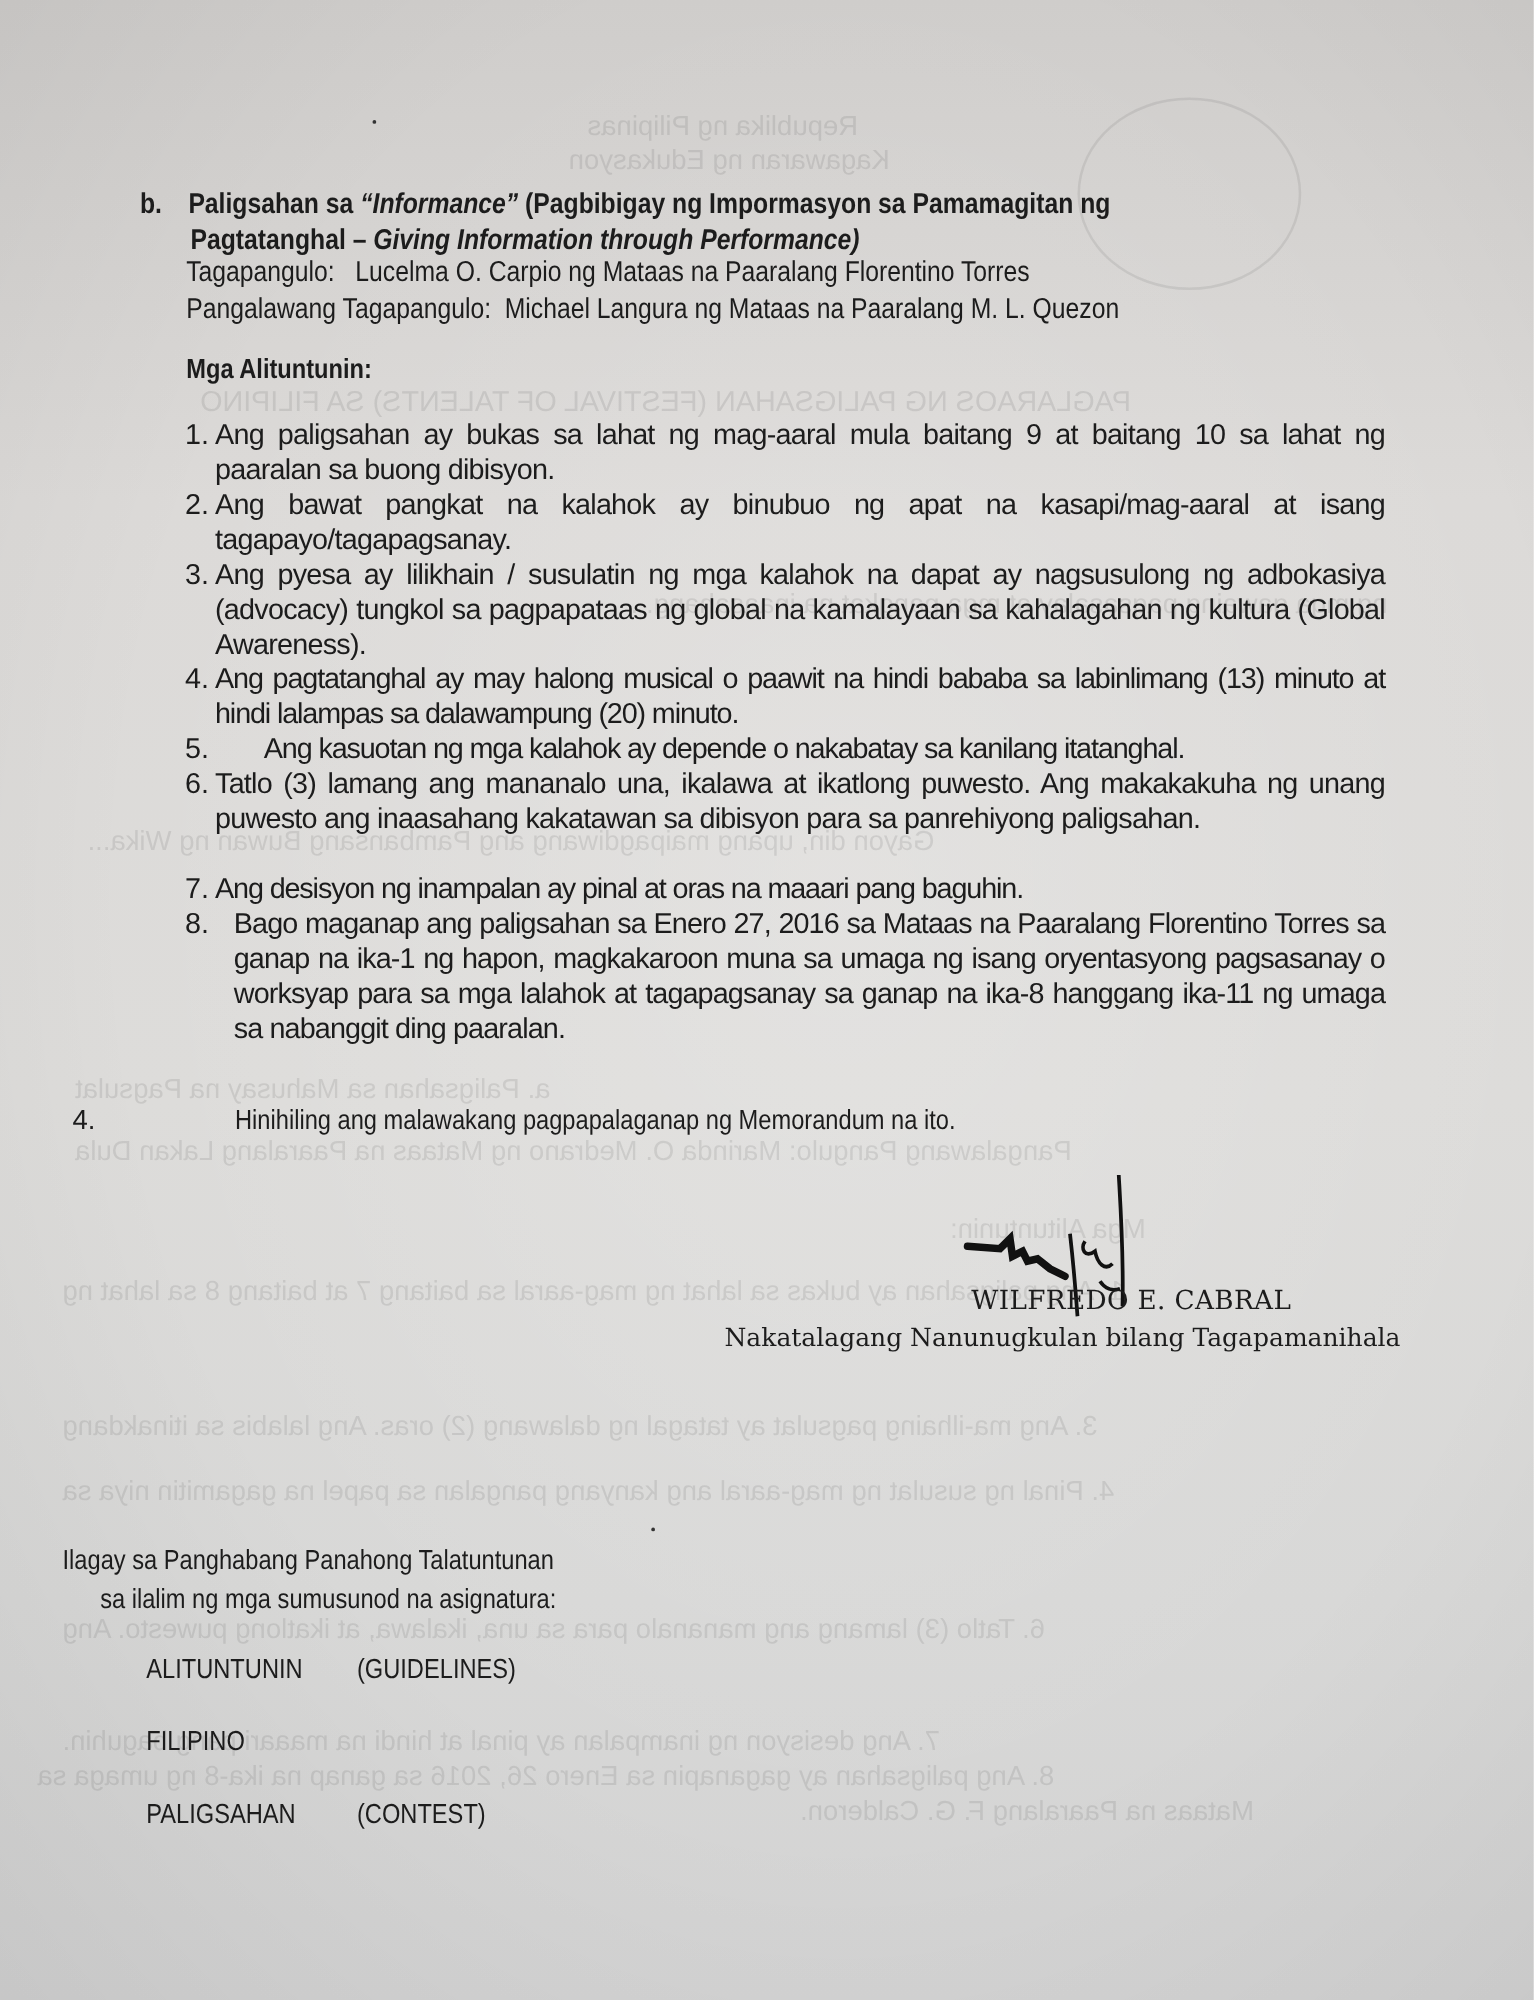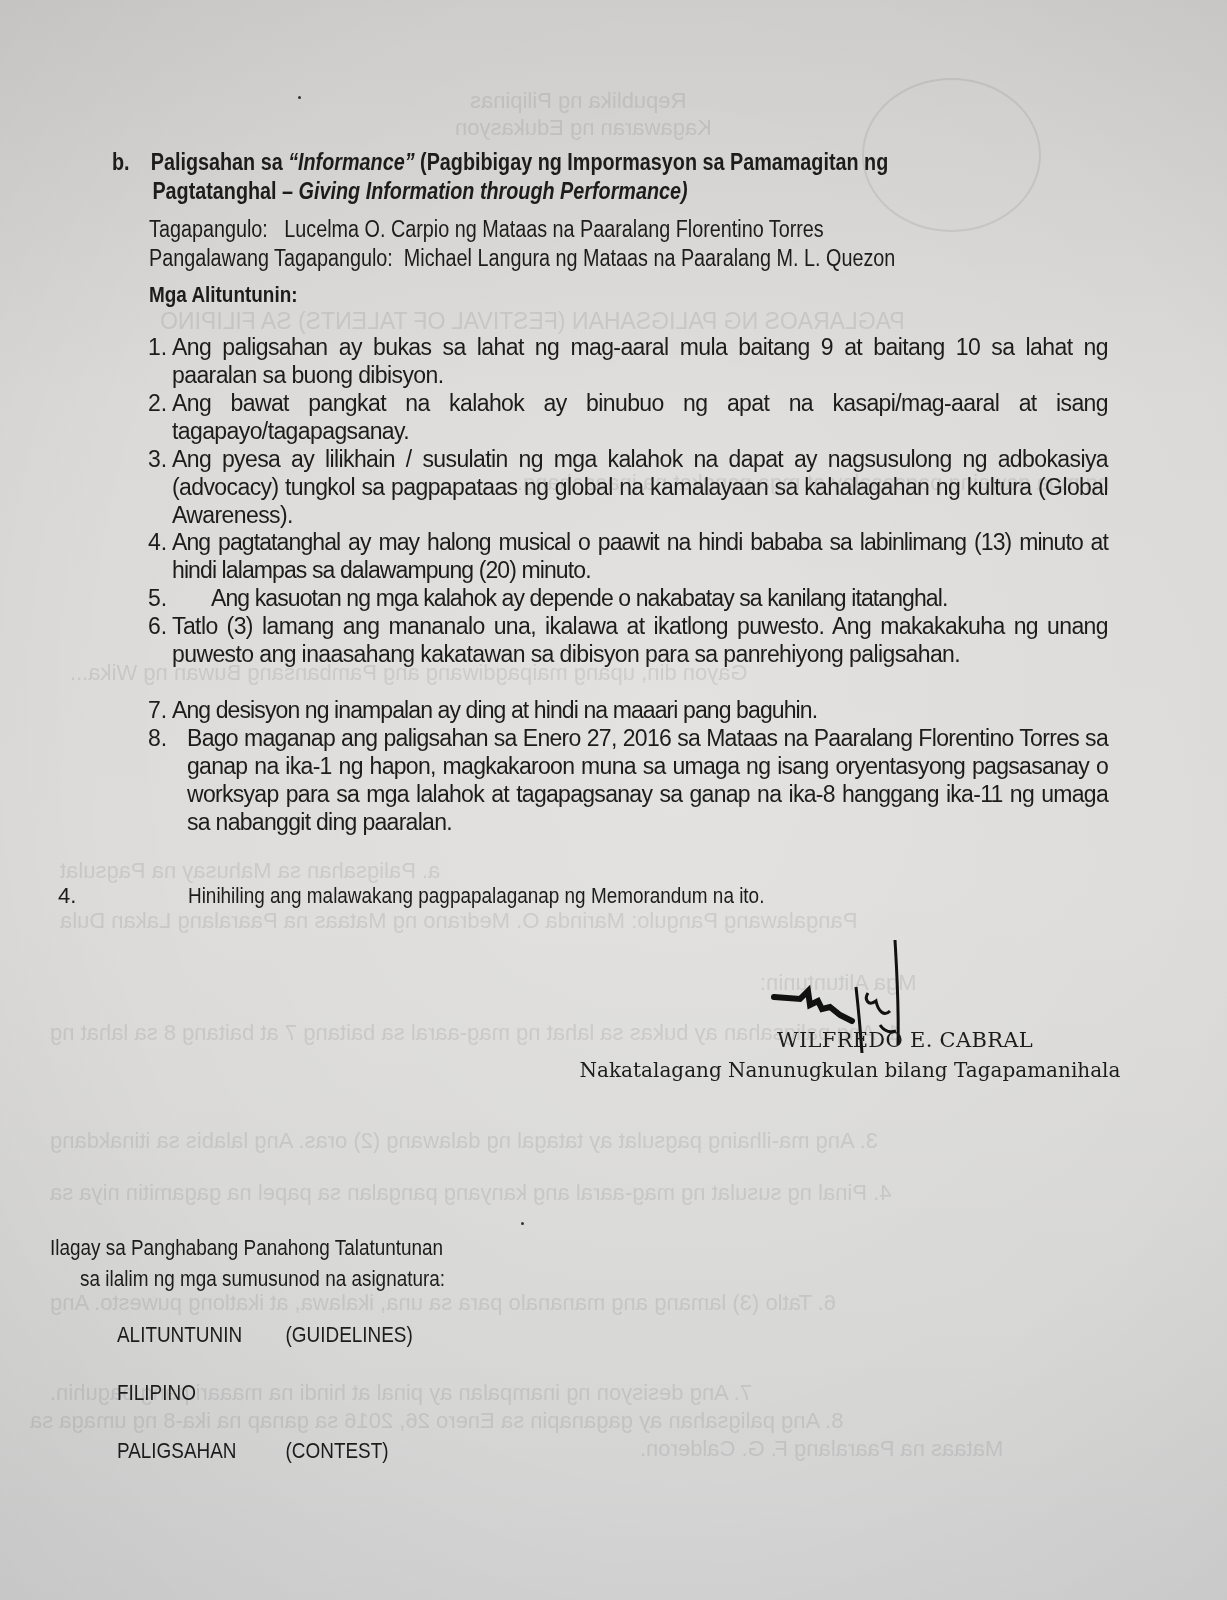--- a/index.html
+++ b/index.html
@@ -21,21 +21,21 @@
   .seal {
     position: absolute; left: 862px; top: 78px; width: 175px; height: 150px;
     border: 2px solid rgba(80,80,80,0.12); border-radius: 50%;
   }
   .narrow { transform: scaleX(0.86); transform-origin: left center; display: inline-block; white-space: nowrap; }
   .heading {
     position: absolute; left: 112px; top: 148px; font-weight: bold; font-size: 23px; line-height: 29px;
   }
   .heading .b { display: inline-block; width: 45px; }
   .heading .l2 { padding-left: 47px; }
-  .chairs { position: absolute; left: 149px; top: 215px; font-size: 23px; line-height: 29px; }
+  .chairs { position: absolute; left: 149px; top: 203px; font-size: 23px; line-height: 29px; }
   .mga { position: absolute; left: 149px; top: 282px; font-weight: bold; font-size: 22px; }
   ol.rules {
     position: absolute; left: 148px; top: 333px; width: 960px;
     margin: 0; padding: 0; list-style: none; font-size: 23px; line-height: 28px;
   }
   ol.rules li { display: flex; }
   ol.rules li .num { width: 24px; flex: none; }
   ol.rules li .txt { flex: 1; text-align: justify; }
   .para4 { position: absolute; left: 58px; top: 883px; font-size: 22px; }
   .para4 .n { position: absolute; left: 0; }
@@ -124,21 +124,21 @@
   <li style="height:28px;">
       <span class="num">5.</span>
       <span class="txt" style="letter-spacing:-0.9px;margin-left:39px;">Ang kasuotan ng mga kalahok ay depende o nakabatay sa kanilang itatanghal.</span>
     </li>
   <li style="height:84px;">
       <span class="num">6.</span>
       <span class="txt" style="letter-spacing:-0.6px;">Tatlo (3) lamang ang mananalo una, ikalawa at ikatlong puwesto. Ang makakakuha ng unang puwesto ang inaasahang kakatawan sa dibisyon para sa panrehiyong paligsahan.</span>
     </li>
   <li style="height:28px;">
       <span class="num">7.</span>
-      <span class="txt" style="letter-spacing:-0.9px;">Ang desisyon ng inampalan ay ding at hindi na maaari pang baguhin.</span>
+      <span class="txt" style="letter-spacing:-0.9px;">Ang desisyon ng inampalan ay pinal at oras na maaari pang baguhin.</span>
     </li>
   <li>
       <span class="num">8.</span>
       <span class="txt" style="letter-spacing:-0.7px;margin-left:15px;">Bago maganap ang paligsahan sa Enero 27, 2016 sa Mataas na Paaralang Florentino Torres sa ganap na ika-1 ng hapon, magkakaroon muna sa umaga ng isang oryentasyong pagsasanay o worksyap para sa mga lalahok at tagapagsanay sa ganap na ika-8 hanggang ika-11 ng umaga sa nabanggit ding paaralan.</span>
     </li>
 </ol>
 
 <div class="para4">
   <span class="n">4.</span>
   <span class="t narrow">Hinihiling ang malawakang pagpapalaganap ng Memorandum na ito.</span>

